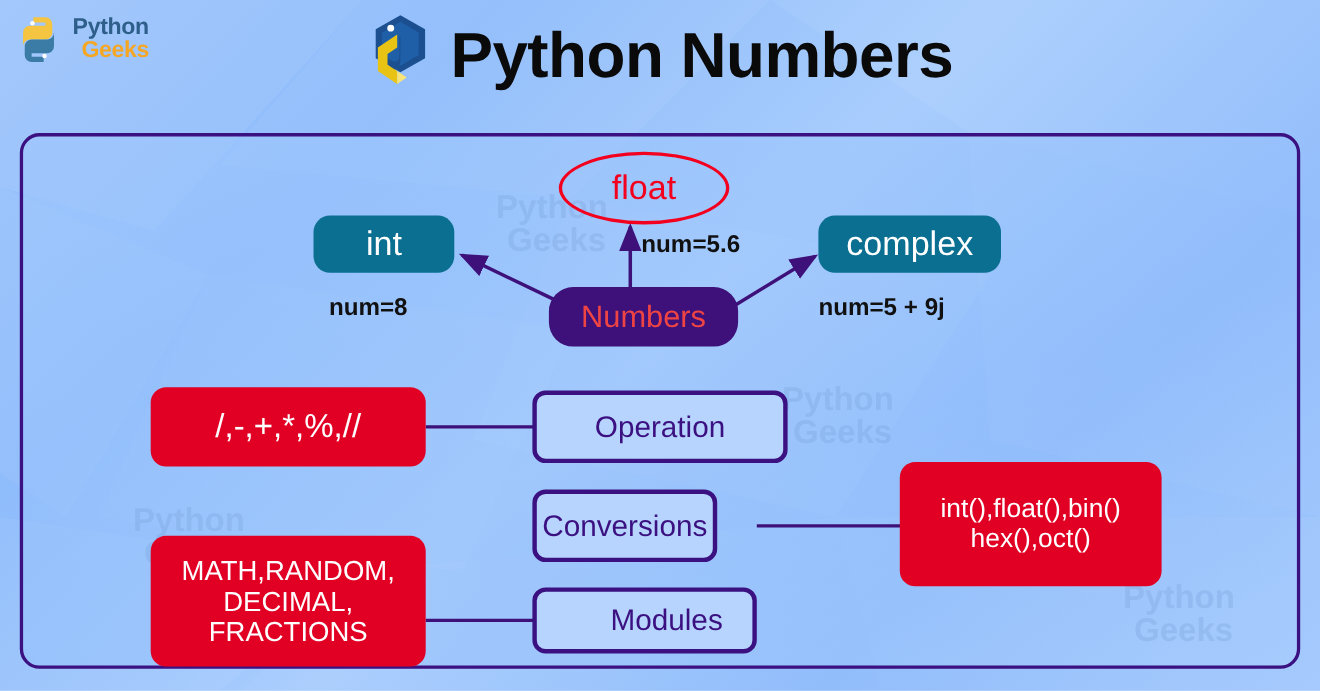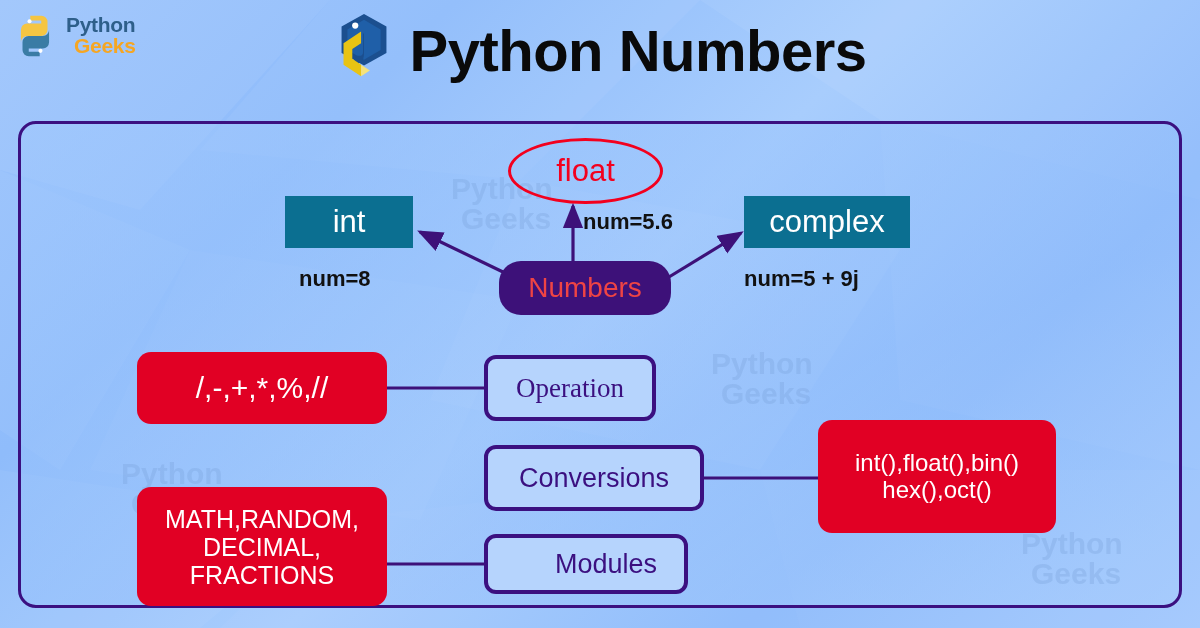--- a/index.html
+++ b/index.html
@@ -86,21 +86,21 @@
     user-select: none;
   }
   .wm .wm-a { display: block; }
   .wm .wm-b { display: block; padding-left: 10px; }
 
   
   .canvas {
     position: absolute;
     inset: 0;
   }
-  .node { position: absolute; box-sizing: border-box; }
+  .node { position: absolute; box-sizing: border-box; border-radius: 15px; }
 
   
   .float-node {
     left: 508px; top: 138px; width: 155px; height: 66px;
     border: 3.5px solid #f3001e;
     border-radius: 50%;
     display: flex; align-items: center; justify-content: center;
     color: #f3001e; font-size: 31px;
   }
 
@@ -138,22 +138,22 @@
 
   
   .pill {
     background: #b6d4fd;
     border: 4px solid #3b1080;
     border-radius: 12px;
     color: #3b1080;
     display: flex; align-items: center; justify-content: center;
     font-size: 27px;
   }
-  .op-node   { left: 484px; top: 355px; width: 172px; height: 66px; font-family: Liberation Serif, serif; }
-  .conv-node { left: 484px; top: 445px; width: 220px; height: 66px; }
+  .op-node   { left: 484px; top: 355px; width: 232px; height: 66px; }
+  .conv-node { left: 484px; top: 445px; width: 168px; height: 66px; }
   .mod-node  { left: 484px; top: 534px; width: 204px; height: 60px; padding-left: 40px; }
 
   
   .redbox {
     background: #e10024;
     border-radius: 14px;
     color: #ffffff;
     display: flex; align-items: center; justify-content: center;
     text-align: center;
     line-height: 1.12;

